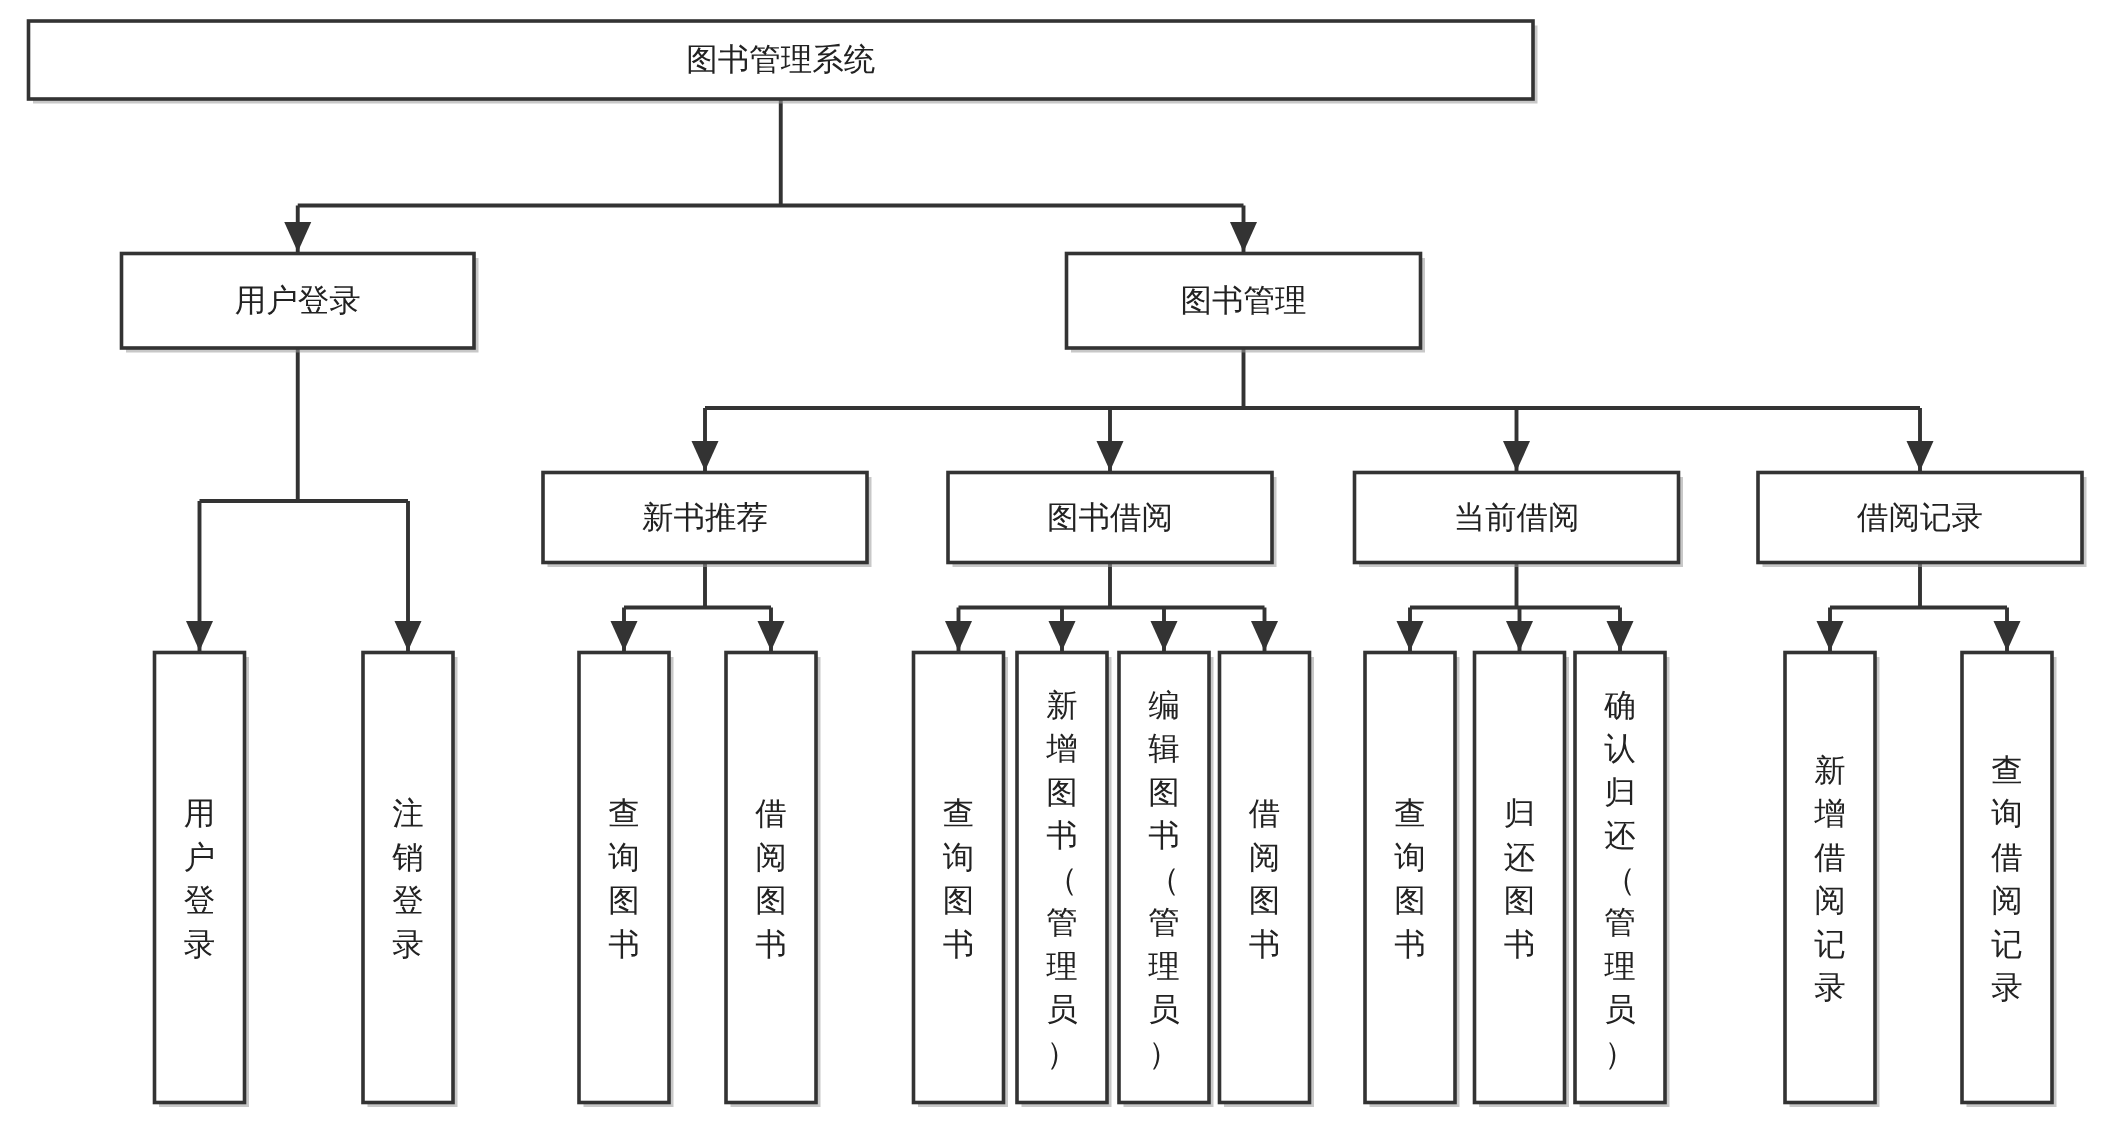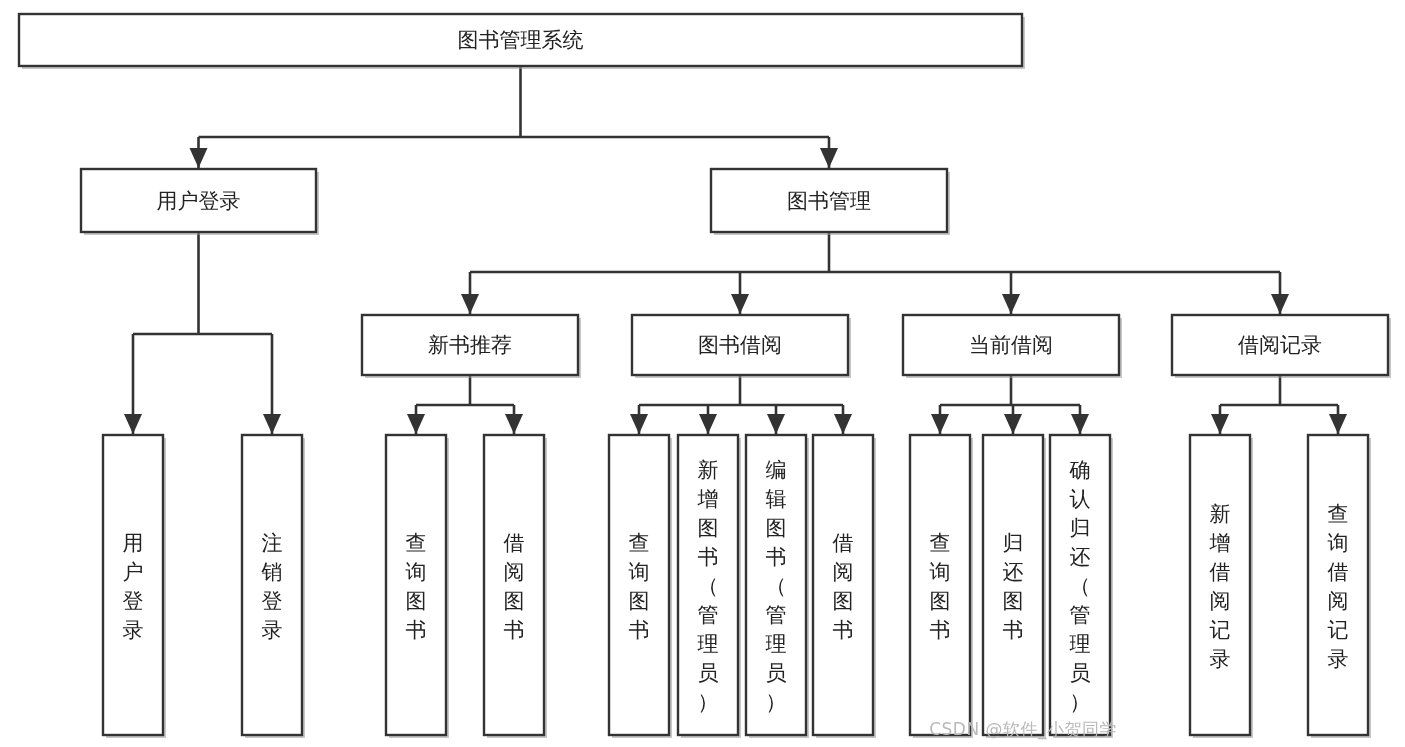--- a/index.html
+++ b/index.html
@@ -227,14 +227,13 @@
           <rect x="1190" y="435" width="60" height="300" class="node-box"></rect>
           <text x="1220" y="520.62" class="node-label-vertical"><tspan x="1220" dy="0">新</tspan><tspan x="1220" dy="29">增</tspan><tspan x="1220" dy="29">借</tspan><tspan x="1220" dy="29">阅</tspan><tspan x="1220" dy="29">记</tspan><tspan x="1220" dy="29">录</tspan></text>
         </g>
         <g>
           <rect x="1311" y="438" width="60" height="300" class="node-box-shadow"></rect>
           <rect x="1308" y="435" width="60" height="300" class="node-box"></rect>
           <text x="1338" y="520.62" class="node-label-vertical"><tspan x="1338" dy="0">查</tspan><tspan x="1338" dy="29">询</tspan><tspan x="1338" dy="29">借</tspan><tspan x="1338" dy="29">阅</tspan><tspan x="1338" dy="29">记</tspan><tspan x="1338" dy="29">录</tspan></text>
         </g>
       </g>
   </svg>
-  <div class="watermark-text">CSDN @软件_小贺同学</div>
 </div>
 
 </body></html>

